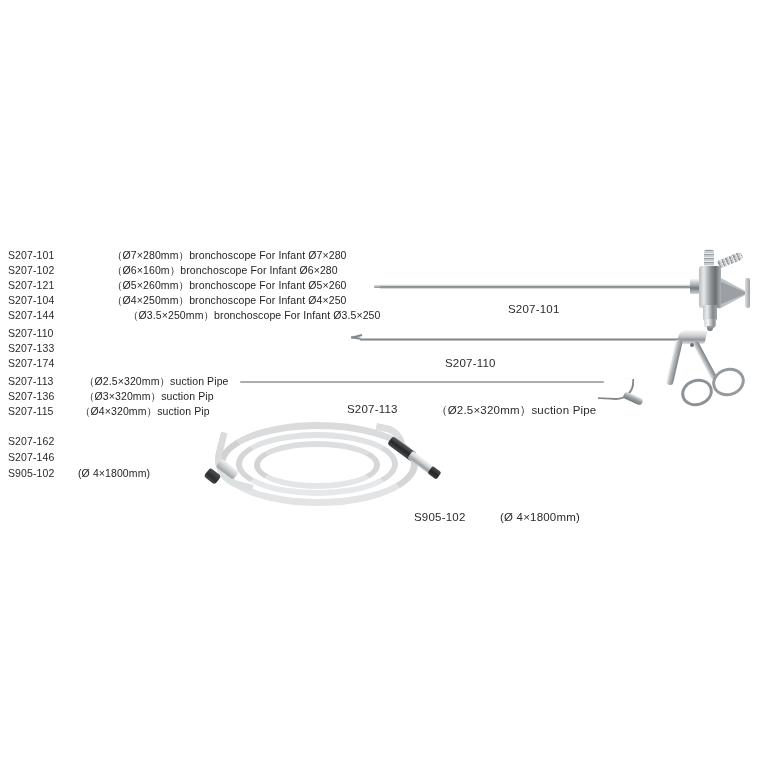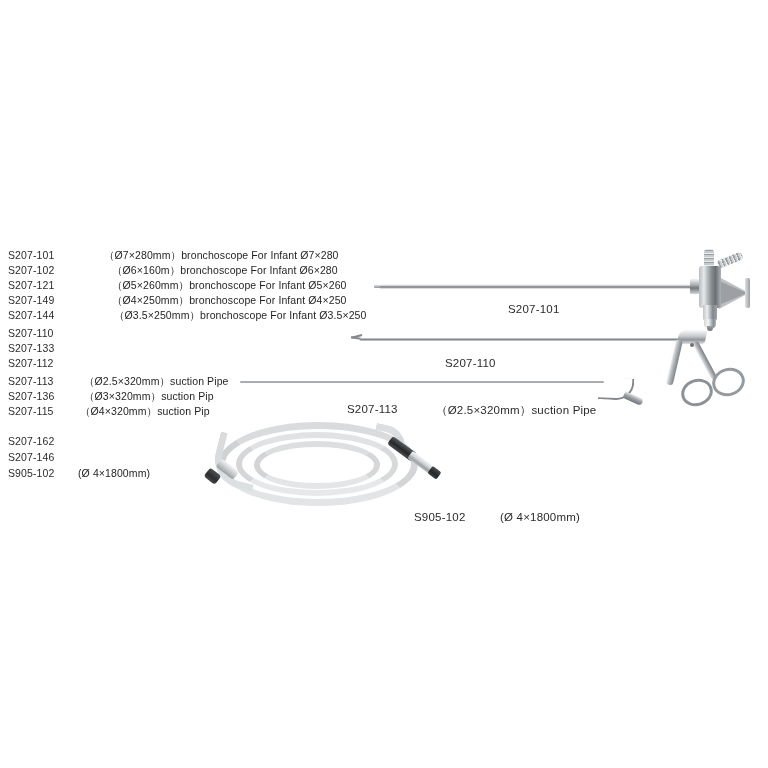--- a/index.html
+++ b/index.html
@@ -437,49 +437,49 @@
 </style>
 </head>
 <body>
 
 <div id="page">
 
   <div class="spec-list">
 
     <div class="spec-row" style="top:248px">
       <span class="spec-code">S207-101</span>
-      <span class="spec-desc" style="left:104px">（Ø7×280mm）bronchoscope For Infant  Ø7×280</span>
+      <span class="spec-desc" style="left:112px">（Ø7×280mm）bronchoscope For Infant  Ø7×280</span>
     </div>
     <div class="spec-row" style="top:263px">
       <span class="spec-code">S207-102</span>
       <span class="spec-desc" style="left:112px">（Ø6×160m）bronchoscope For Infant  Ø6×280</span>
     </div>
     <div class="spec-row" style="top:278px">
       <span class="spec-code">S207-121</span>
       <span class="spec-desc" style="left:112px">（Ø5×260mm）bronchoscope For Infant  Ø5×260</span>
     </div>
     <div class="spec-row" style="top:293px">
-      <span class="spec-code">S207-149</span>
+      <span class="spec-code">S207-104</span>
       <span class="spec-desc" style="left:112px">（Ø4×250mm）bronchoscope For Infant  Ø4×250</span>
     </div>
     <div class="spec-row" style="top:308px">
       <span class="spec-code">S207-144</span>
-      <span class="spec-desc" style="left:114px">（Ø3.5×250mm）bronchoscope For Infant  Ø3.5×250</span>
+      <span class="spec-desc" style="left:128px">（Ø3.5×250mm）bronchoscope For Infant  Ø3.5×250</span>
     </div>
 
     <div class="spec-row" style="top:326px">
       <span class="spec-code">S207-110</span>
       <span class="spec-desc" style="left:112px"></span>
     </div>
     <div class="spec-row" style="top:341px">
       <span class="spec-code">S207-133</span>
       <span class="spec-desc" style="left:112px"></span>
     </div>
     <div class="spec-row" style="top:356px">
-      <span class="spec-code">S207-112</span>
+      <span class="spec-code">S207-174</span>
       <span class="spec-desc" style="left:112px"></span>
     </div>
 
     <div class="spec-row" style="top:374px">
       <span class="spec-code">S207-113</span>
       <span class="spec-desc" style="left:84px">（Ø2.5×320mm）suction Pipe</span>
     </div>
     <div class="spec-row" style="top:389px">
       <span class="spec-code">S207-136</span>
       <span class="spec-desc" style="left:84px">（Ø3×320mm）suction Pip</span>

